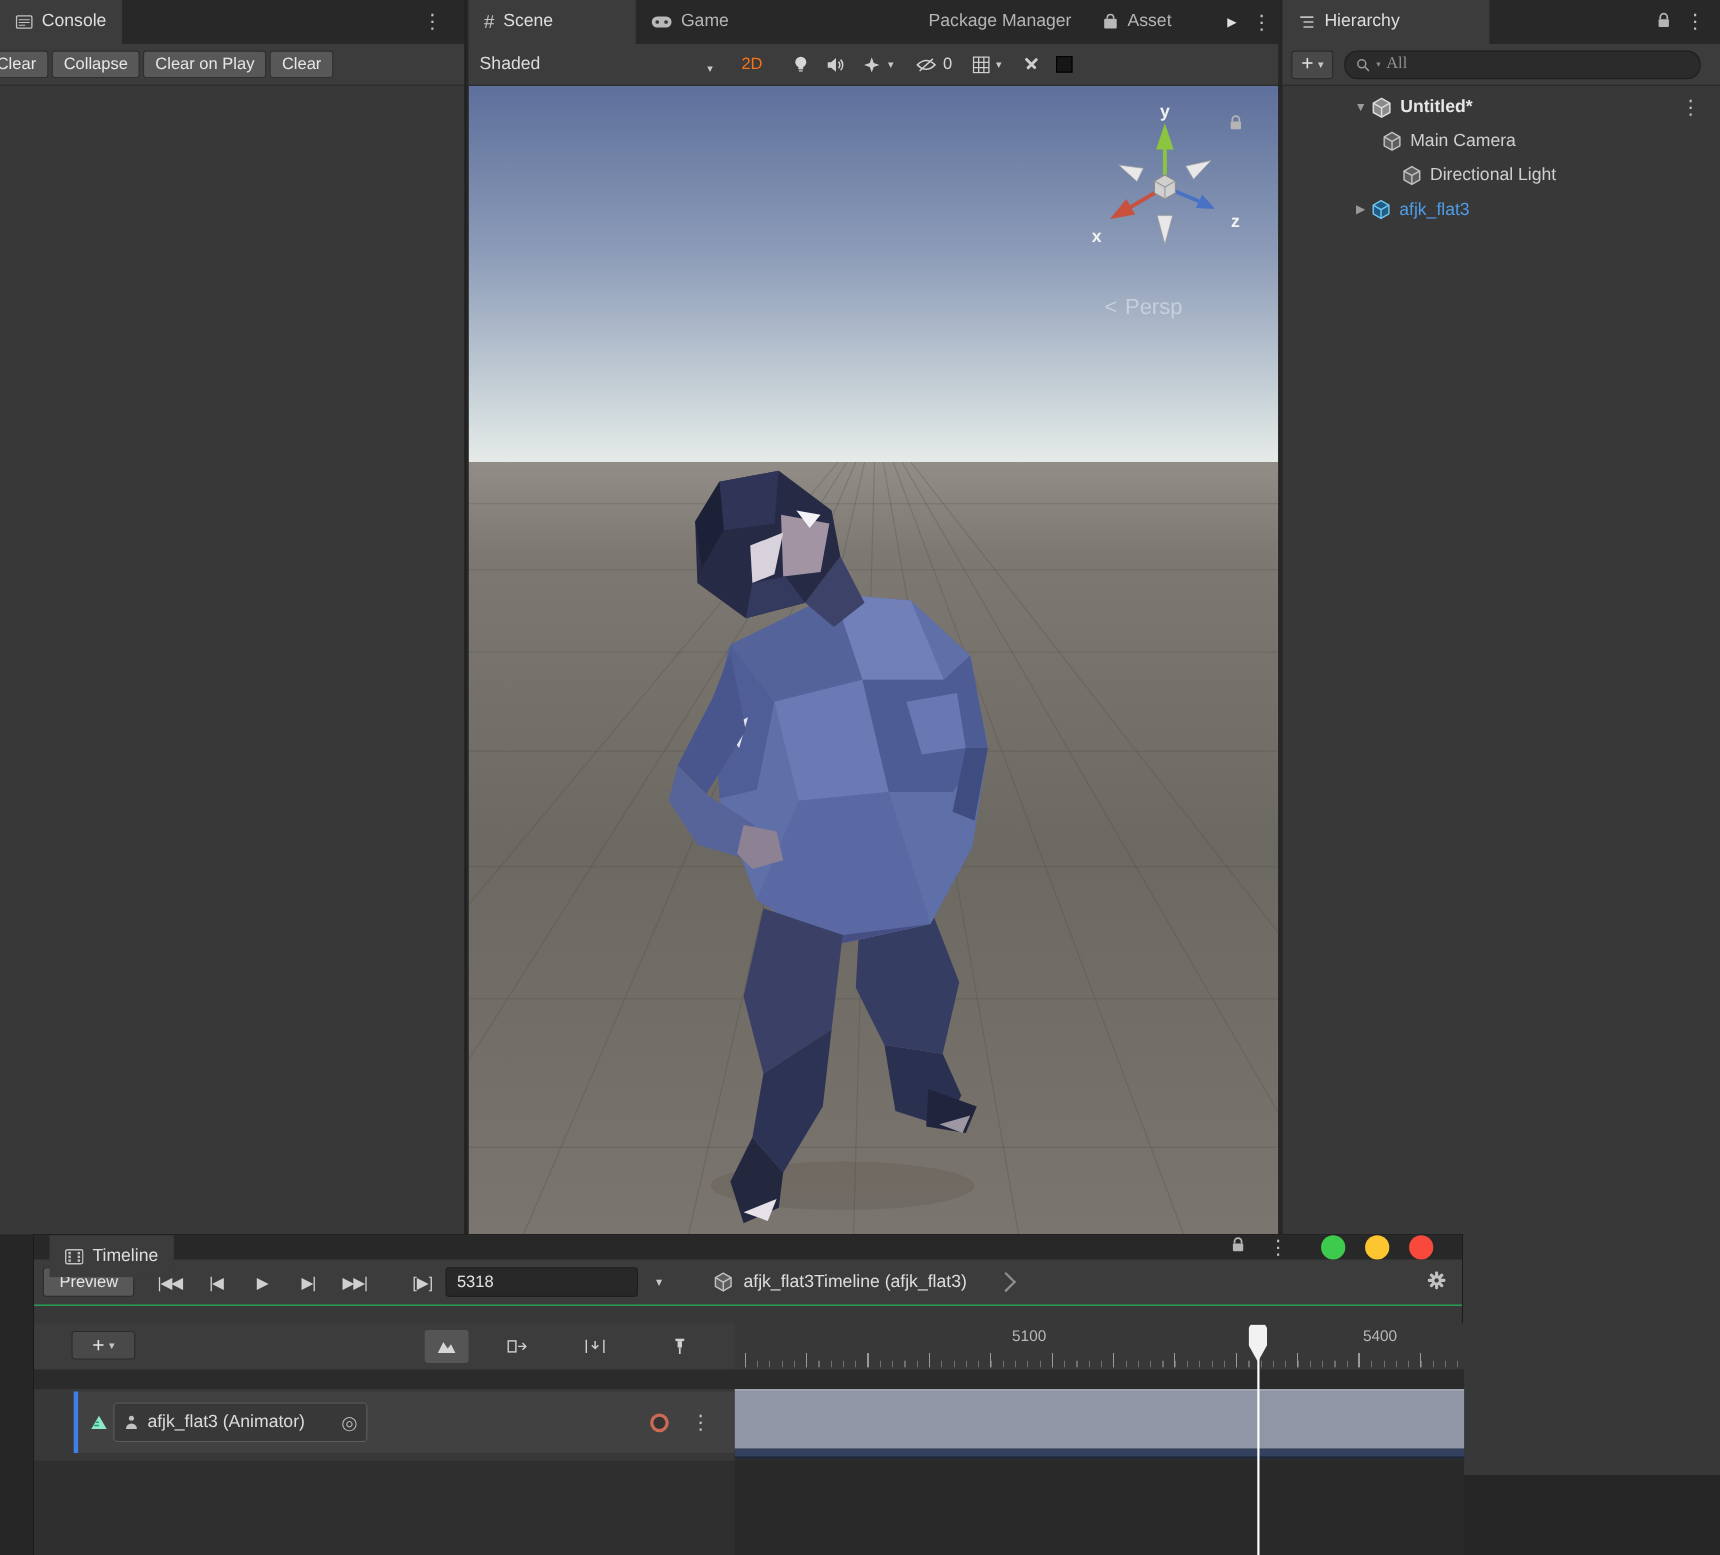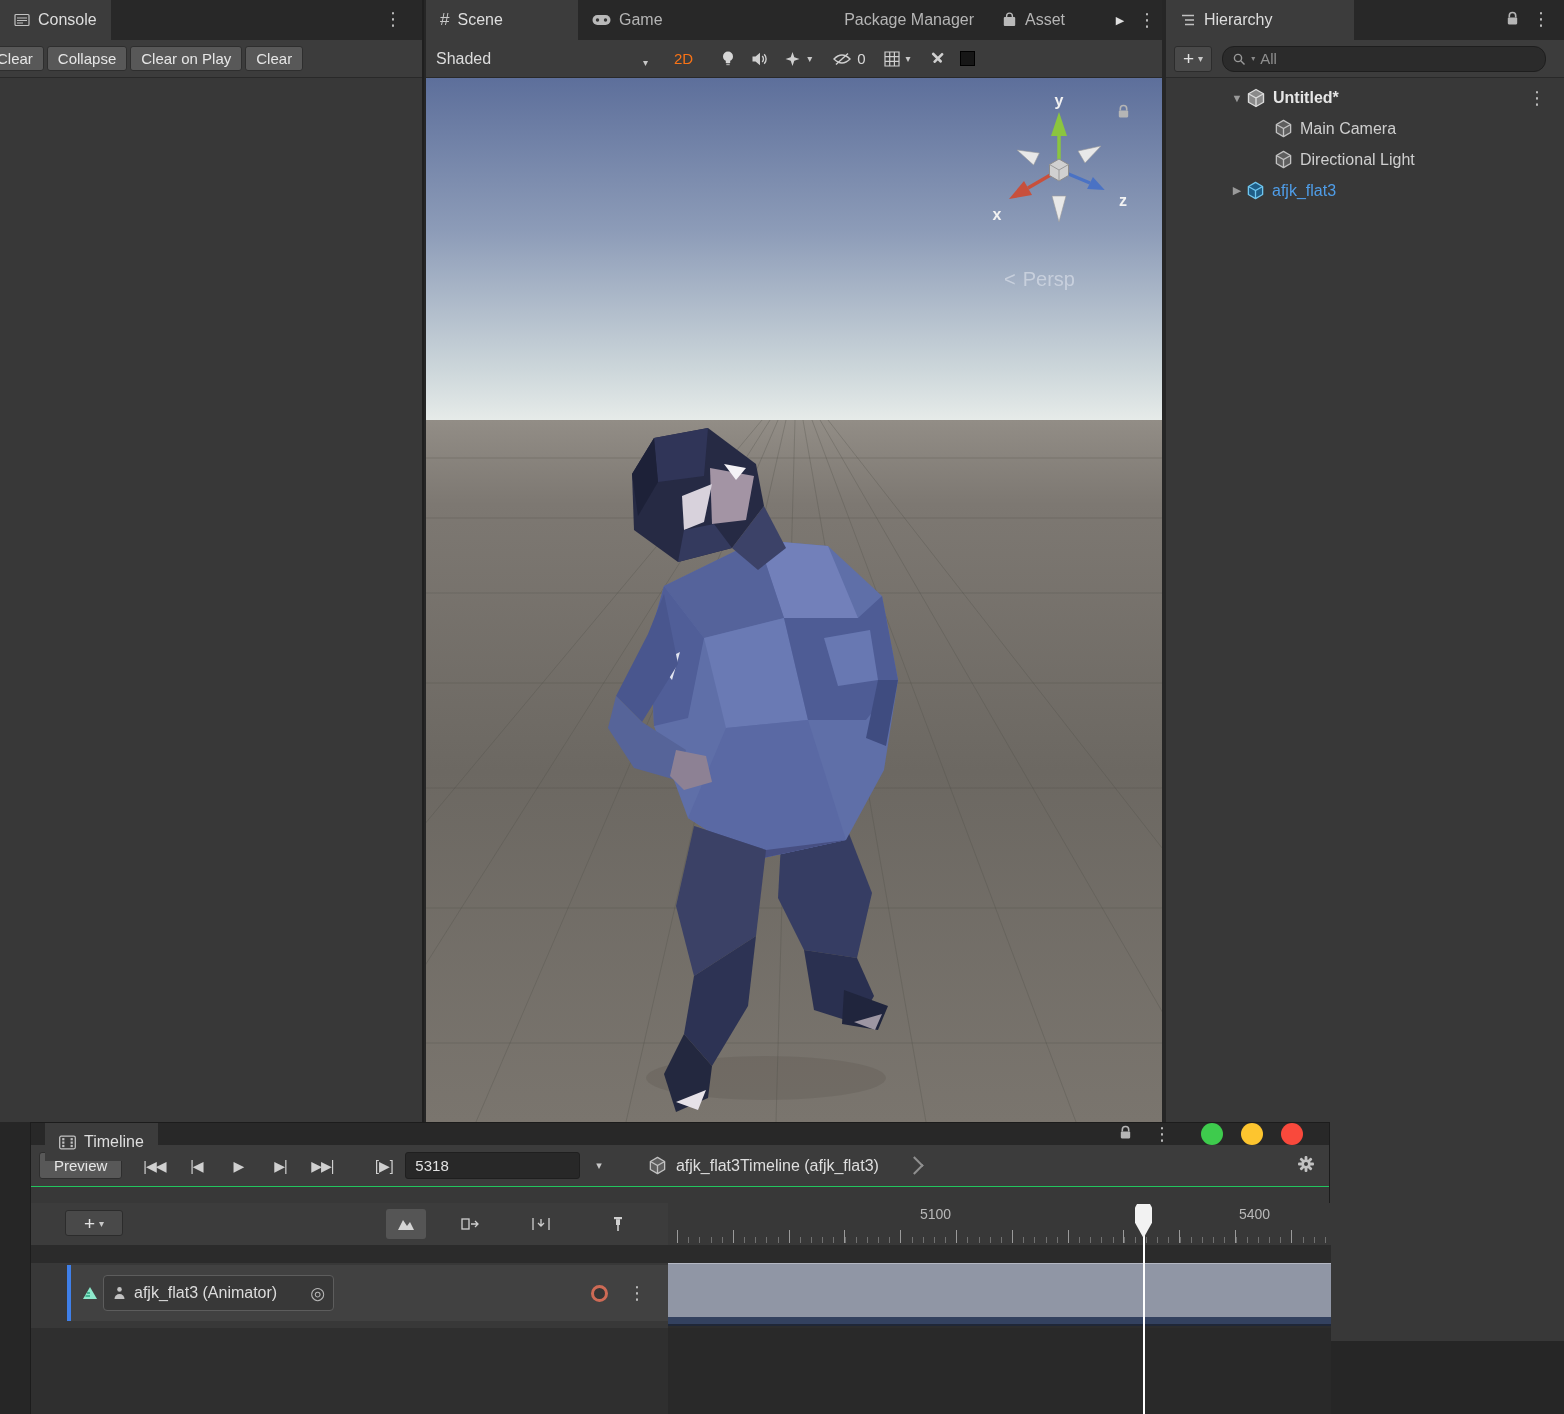--- a/index.html
+++ b/index.html
@@ -25,21 +25,21 @@
                display:flex;gap:7px;align-items:center}
   #scene-lock{position:absolute;left:690px;top:26px}
   
   #hierarchy-panel{left:1166px;top:0;width:398px;height:1341px}
   .h-row{height:31px;display:flex;align-items:center;font-size:16px;position:relative}
   .h-toggle{width:18px;text-align:center;font-size:11px;color:#9a9a9a;flex:0 0 18px}
   .h-label{margin-left:7px;color:#cfcfcf}
   .search-box{flex:1;margin:0 10px;height:26px;background:#2b2b2b;border:1px solid #1e1e1e;
               border-radius:12px;display:flex;align-items:center;padding:0 9px;gap:5px}
   .search-box input{flex:1;background:transparent;border:none;outline:none;color:#d6d6d6;
-                    font-size:15px;font-family:Liberation Sans, sans-serif}
+                    font-size:15px;font-family:Liberation Serif, serif}
   .search-box input::placeholder{color:#8f8f8f}
   .small-btn{height:26px;background:#494949;border:1px solid #2c2c2c;border-radius:3px;
              display:flex;align-items:center;justify-content:center;gap:4px;padding:0 8px;color:#e2e2e2}
   
   #timeline-window{left:30px;top:1122px;width:1300px;height:292px;background:#383838;
                    border:1px solid #1c1c1c;border-bottom:none}
   #tl-toolbar{height:42px;background:#3c3c3c;display:flex;align-items:center;border-bottom:1px solid #22c55e}
   .tbtn{min-width:42px;text-align:center;color:#d0d0d0;font-size:14px;padding:7px 0;letter-spacing:-1px}
   #tl-frame-input{width:175px;height:27px;background:#282828;border:1px solid #1f1f1f;border-radius:3px;
                   color:#e2e2e2;font-size:15px;padding:0 9px;font-family:inherit;outline:none}
@@ -314,21 +314,21 @@
   <div style="padding-top:4px">
     <div class="h-row" style="padding-left:62px">
       <span class="h-toggle">▼</span>
       <svg width="20" height="20" viewBox="0 0 16 16">
           <path d="M8 1.2 14 4.6 V11.4 L8 14.8 2 11.4 V4.6 Z" fill="#8a8a8a" stroke="#dcdcdc" stroke-width="1.1" stroke-linejoin="round"></path>
           <path d="M2 4.6 8 8 14 4.6 M8 8 V14.8" fill="none" stroke="#dcdcdc" stroke-width="1.1"></path>
         </svg>
       <span class="h-label" style="color:#e6e6e6;font-weight:bold">Untitled*</span>
       <span class="kebab" style="position:absolute;right:12px">⋮</span>
     </div>
-    <div class="h-row" style="padding-left:90px">
+    <div class="h-row" style="padding-left:72px">
       <span class="h-toggle"></span>
       <svg width="19" height="19" viewBox="0 0 16 16">
           <path d="M8 1.2 14 4.6 V11.4 L8 14.8 2 11.4 V4.6 Z" fill="#5e5e5e" stroke="#c2c2c2" stroke-width="1.1" stroke-linejoin="round"></path>
           <path d="M2 4.6 8 8 14 4.6 M8 8 V14.8" fill="none" stroke="#c2c2c2" stroke-width="1.1"></path>
         </svg>
       <span class="h-label">Main Camera</span>
     </div>
     <div class="h-row" style="padding-left:90px">
       <span class="h-toggle"></span>
       <svg width="19" height="19" viewBox="0 0 16 16">

